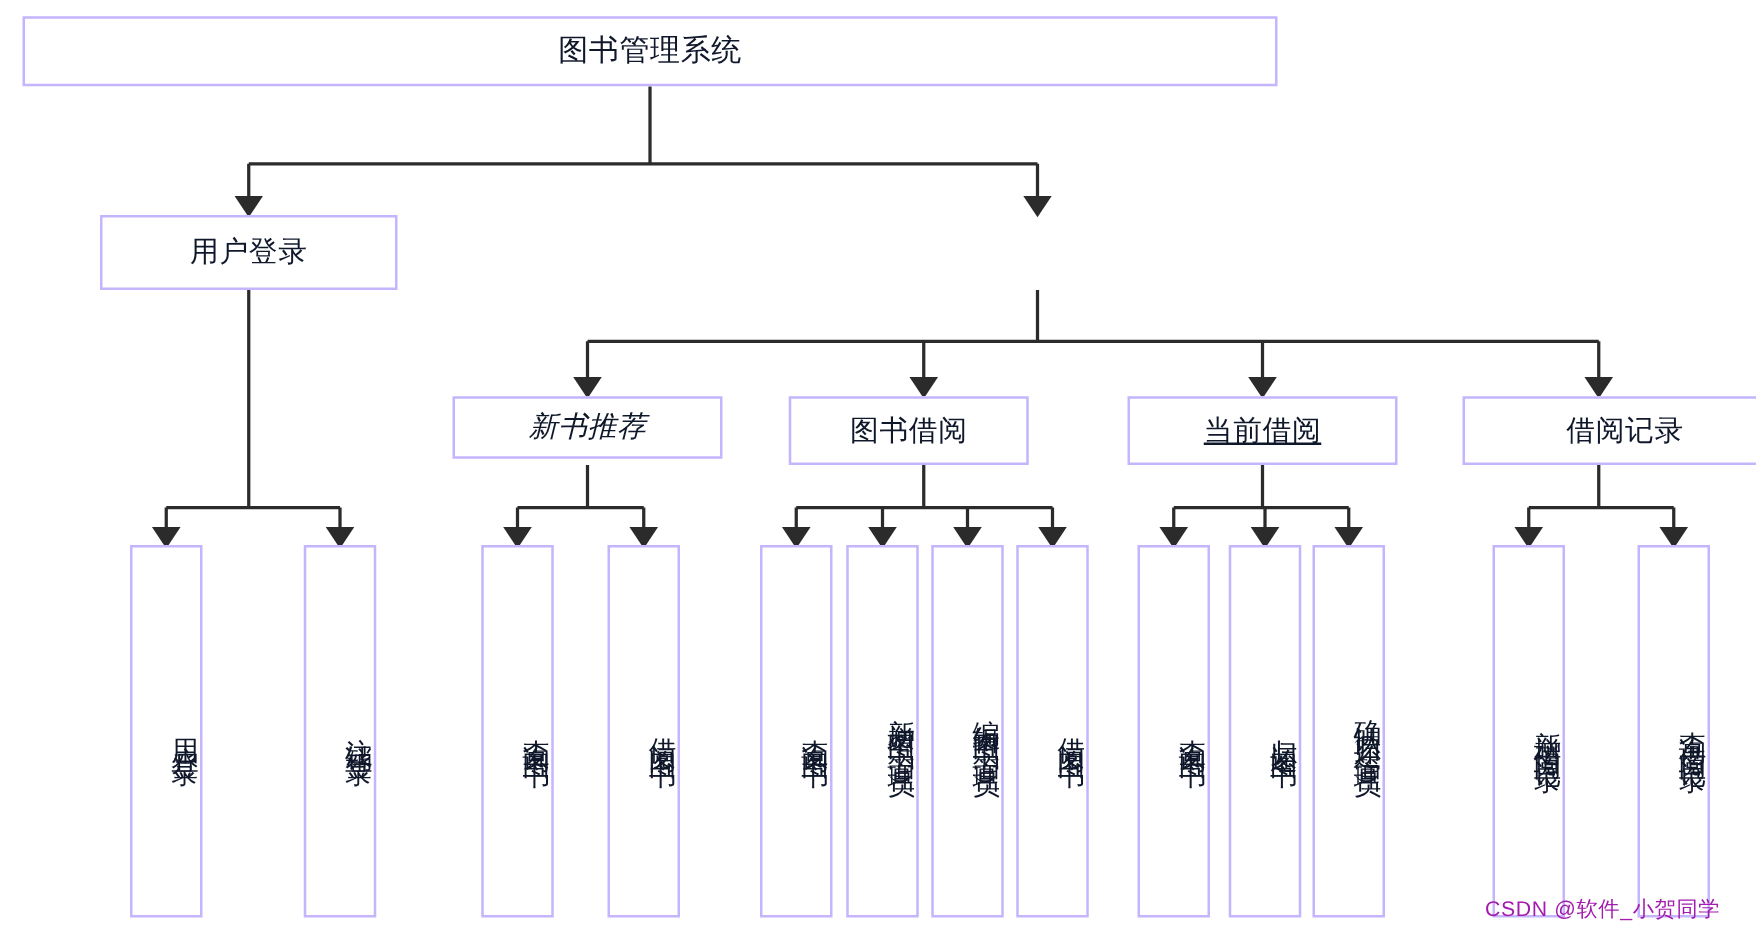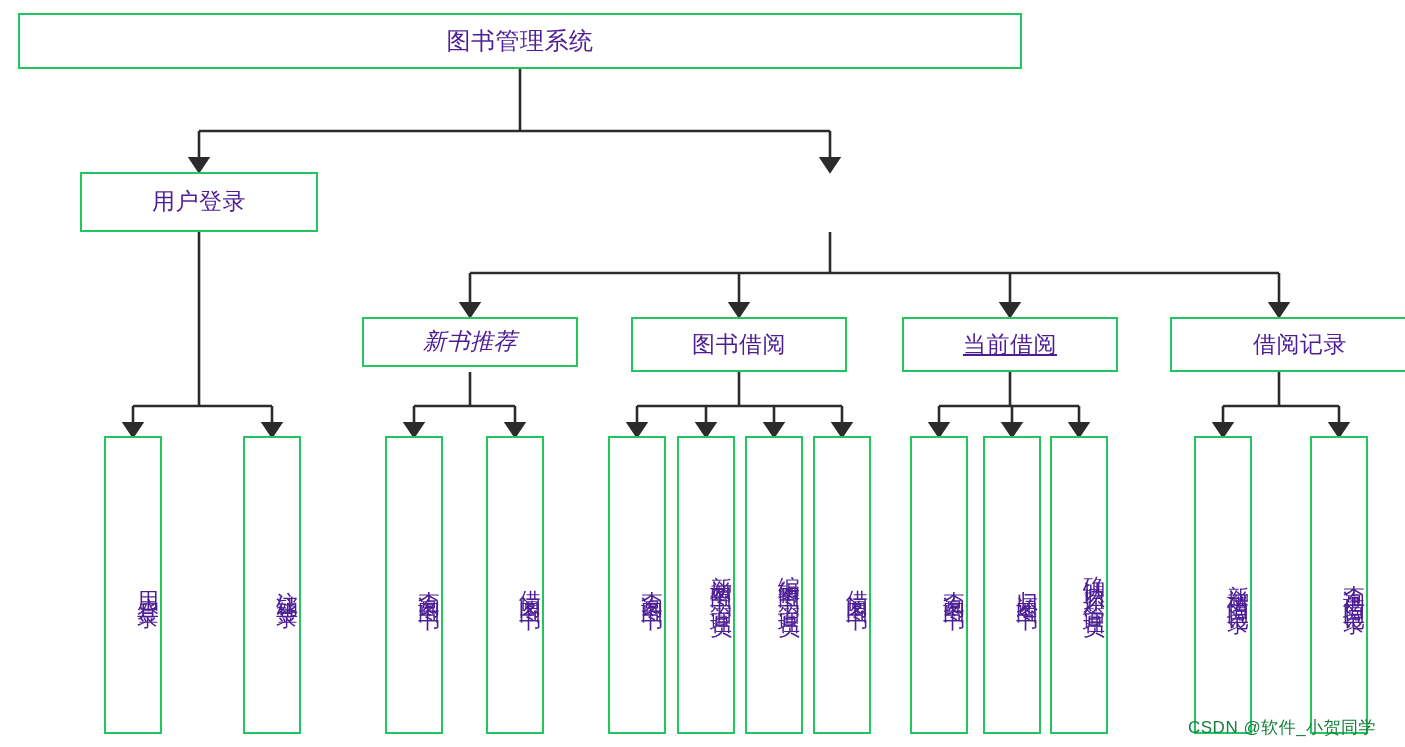--- a/index.html
+++ b/index.html
@@ -23,25 +23,25 @@
     left: 0;
     top: 0;
     width: 1405px;
     height: 747px;
     pointer-events: none;
   }
   .node {
     position: absolute;
     box-sizing: border-box;
     background: #ffffff;
-    border: 2px solid #22c55e;
+    border: 2px solid #c4b5fd;
     display: flex;
     align-items: center;
     justify-content: center;
-    color: #4c1d95;
+    color: #0f172a;
   }
   .node.horiz {
     font-size: 23px;
     letter-spacing: 0.5px;
     line-height: 1.1;
   }
   .node.root {
     font-size: 24px;
   }
   .node.vert {
@@ -57,21 +57,21 @@
     white-space: nowrap;
   }
   .node.vert .vtext {
     writing-mode: vertical-rl;
     text-orientation: upright;
     display: block;
   }
   .watermark {
     position: absolute;
     font-size: 17px;
-    color: #15803d;
+    color: #a21caf;
     white-space: nowrap;
     letter-spacing: 0.5px;
   }
 </style>
 </head>
 <body>
 
 <div id="canvas">
 
   <svg id="edges" viewBox="0 0 1405 747" xmlns="http://www.w3.org/2000/svg">
@@ -128,21 +128,21 @@
     <span>图书管理系统</span>
   </div>
 
   <div class="node horiz" style="left:80px;top:172px;width:238px;height:60px;">
     <span>用户登录</span>
   </div>
 
   <div class="node horiz" style="left:362px;top:317px;width:216px;height:50px;font-style:italic;">
     <span>新书推荐</span>
   </div>
-  <div class="node horiz" style="left:631px;top:317px;width:216px;height:55px;">
+  <div class="node horiz" style="left:631px;top:317px;width:192px;height:55px;">
     <span>图书借阅</span>
   </div>
   <div class="node horiz" style="left:902px;top:317px;width:216px;height:55px;text-decoration:underline;">
     <span>当前借阅</span>
   </div>
   <div class="node horiz" style="left:1170px;top:317px;width:260px;height:55px;">
     <span>借阅记录</span>
   </div>
 
   <div class="node vert" style="left:104px;top:436px;width:58px;height:298px;">

